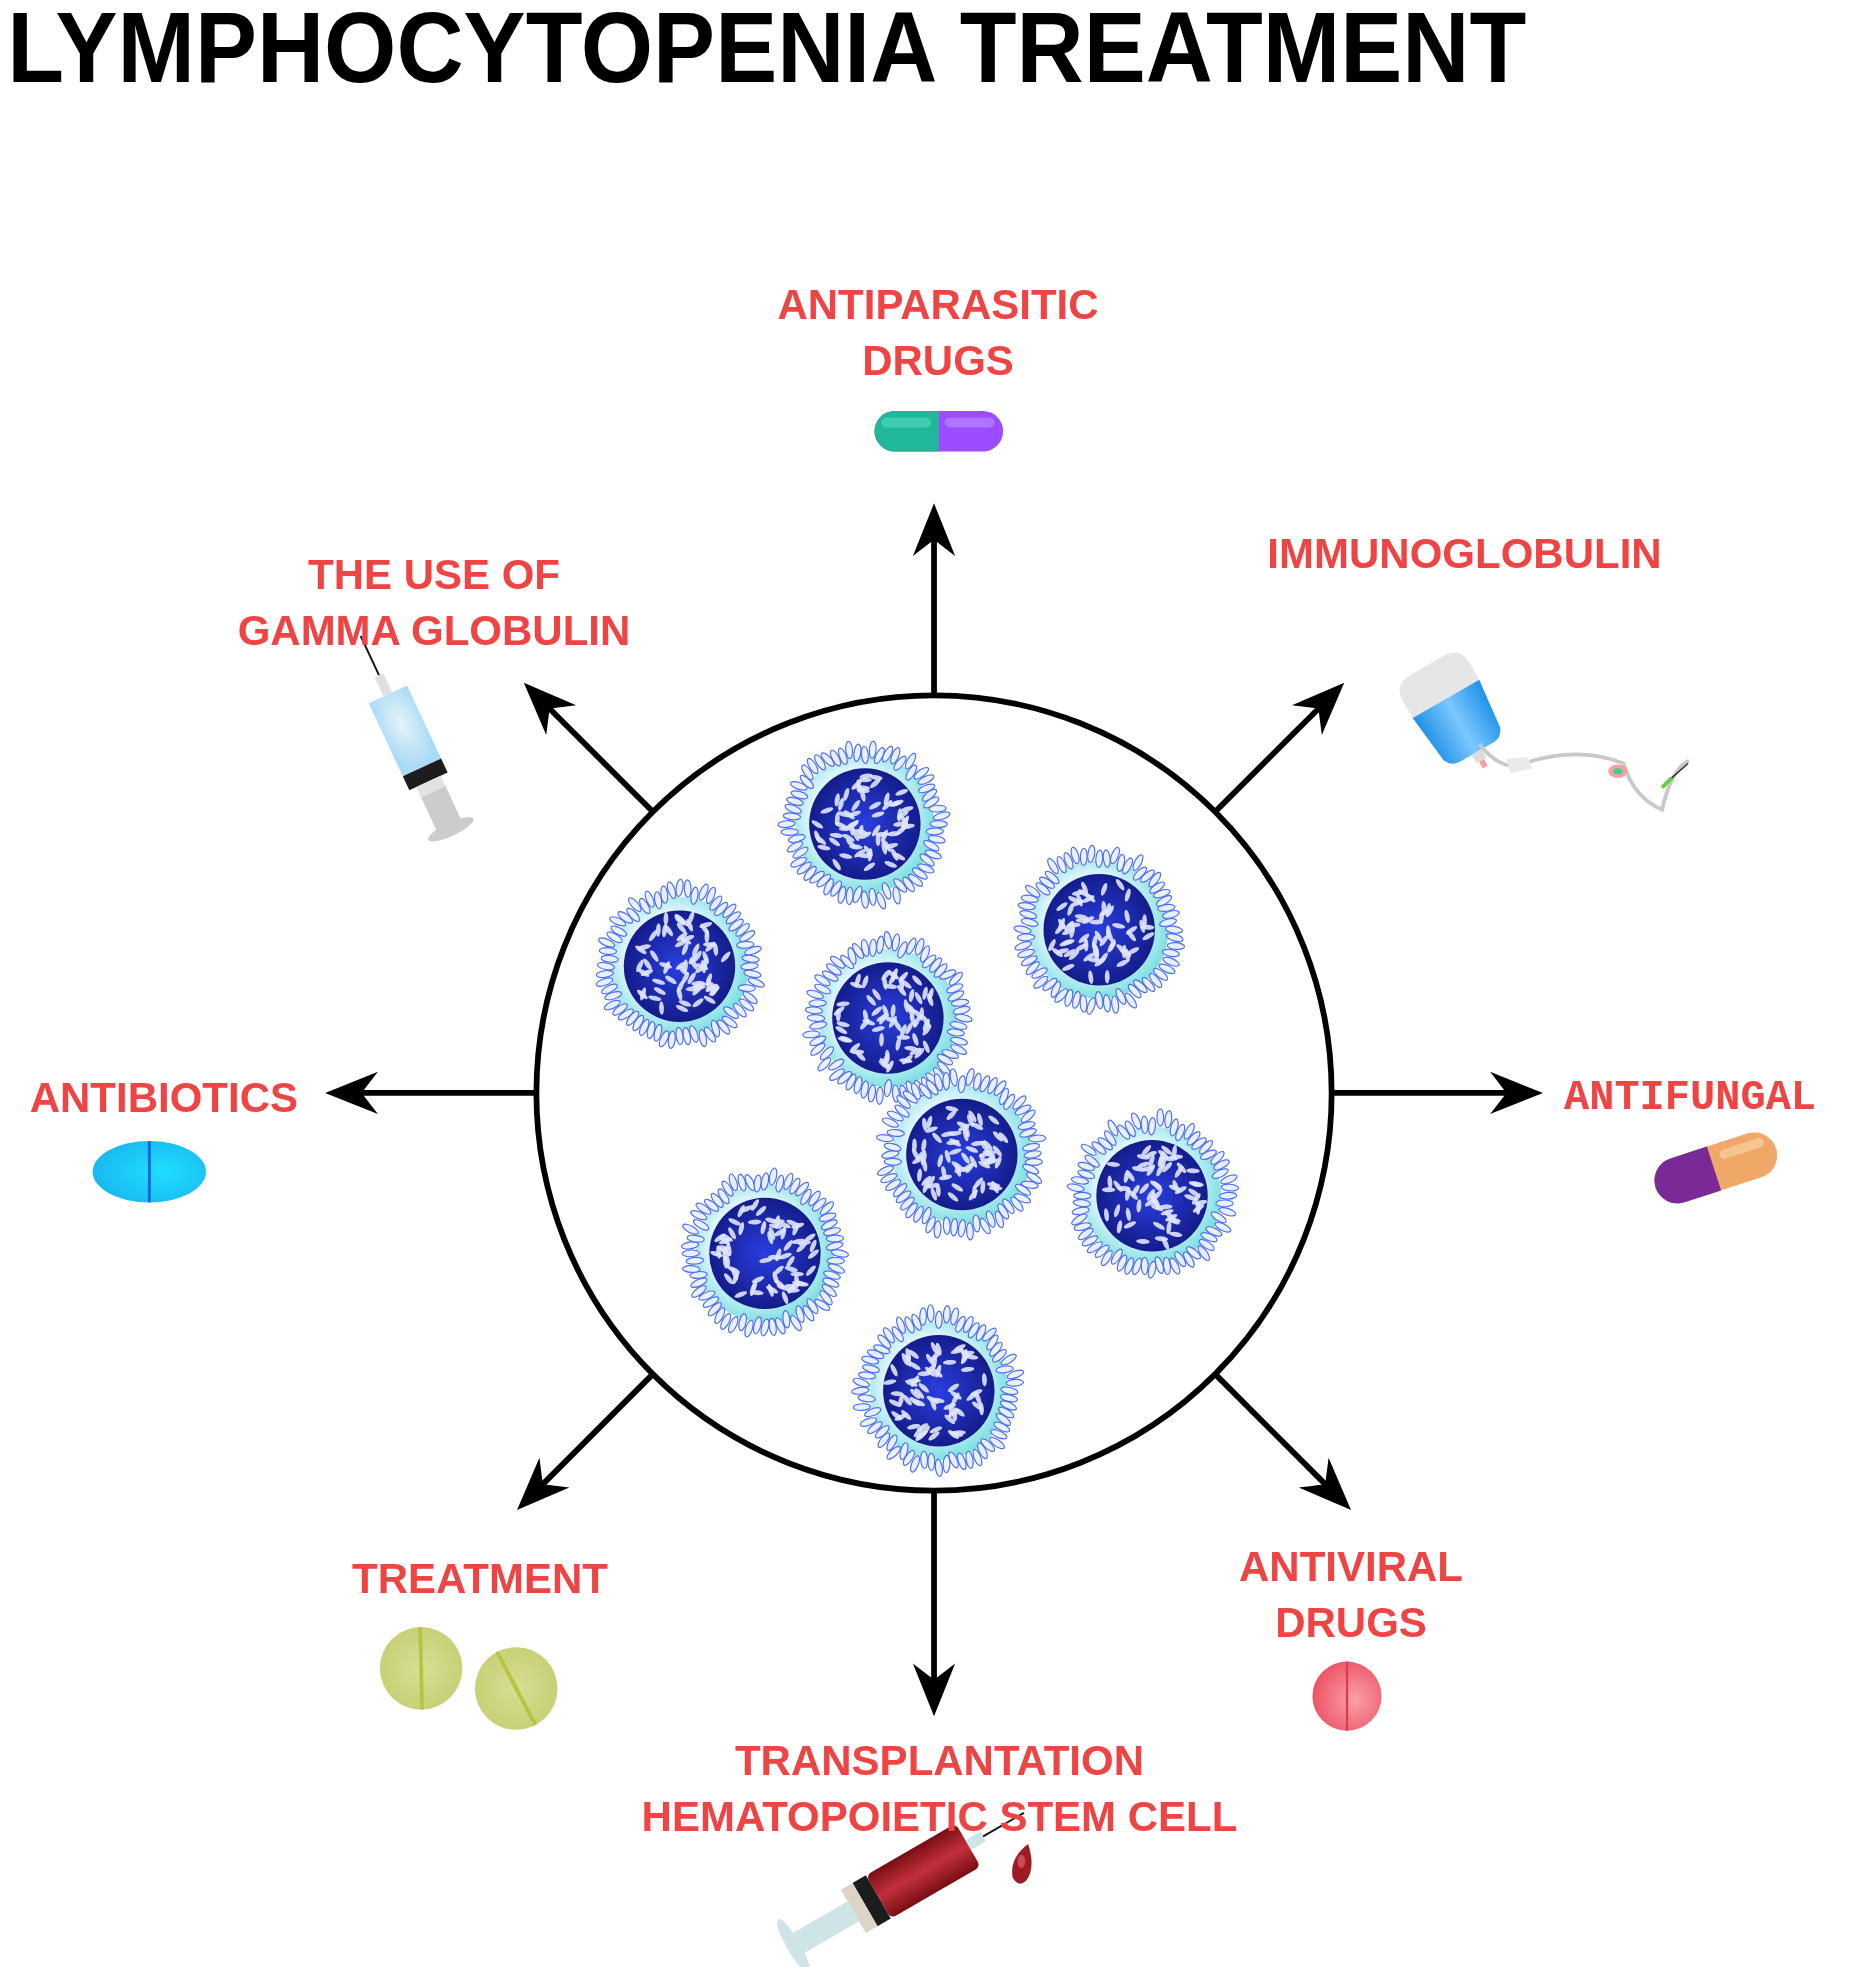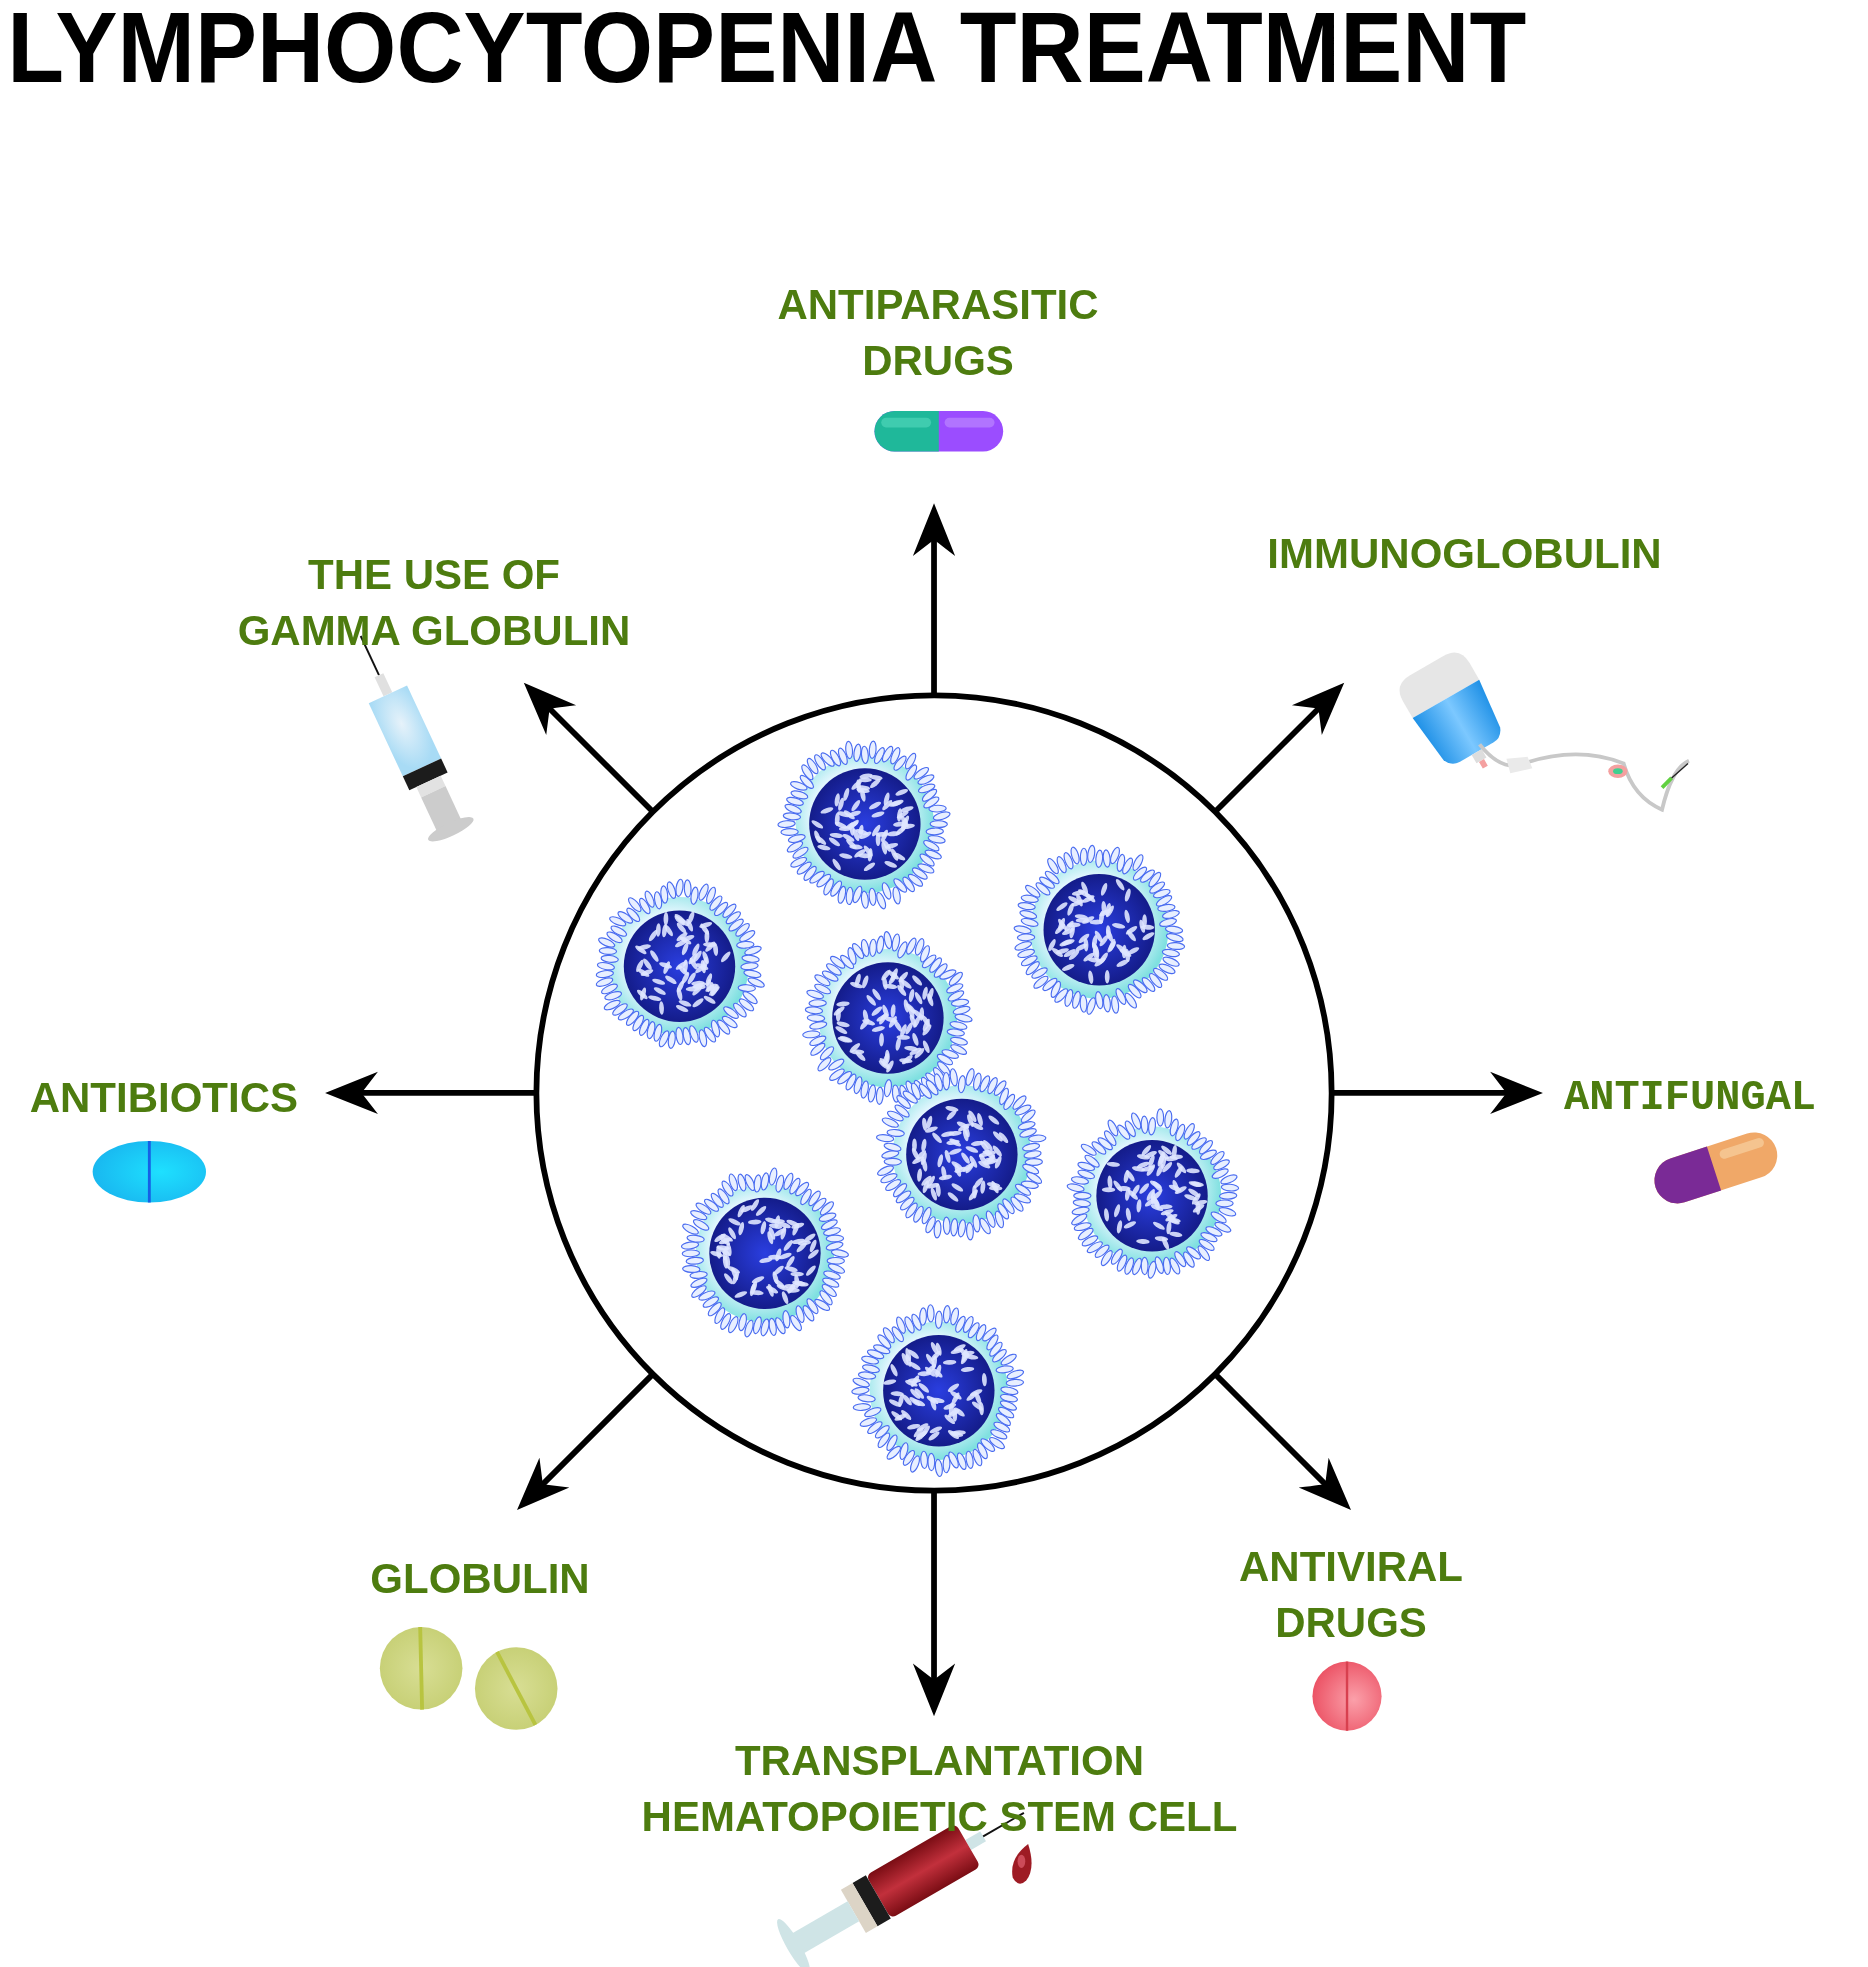--- a/index.html
+++ b/index.html
@@ -1,20 +1,20 @@
 <!DOCTYPE html>
 <html><head>
 <meta charset="utf-8">
 <style>
   html, body { margin:0; padding:0; background:#ffffff; }
   body { width:1869px; height:1967px; position:relative; overflow:hidden; font-family:"Liberation Sans", sans-serif; }
   .title { position:absolute; left:0; top:-7.7px; width:1869px; text-align:left; padding-left:7.7px; box-sizing:border-box;
            font-family:"Liberation Sans", sans-serif; font-weight:bold; font-size:100px; letter-spacing:0px; color:#000;
            transform:scaleX(0.93); transform-origin:0 0; white-space:nowrap; line-height:1.1; }
-  .label { position:absolute; font-weight:bold; font-size:42px; line-height:56px; color:#4d7c0f; text-align:center; white-space:nowrap; }
+  .label { position:absolute; font-weight:bold; font-size:42px; line-height:56px; color:#ef4444; text-align:center; white-space:nowrap; }
   .label span { display:block; }
   svg#diagram { position:absolute; left:0; top:0; }
 </style>
 </head>
 <body>
 
 <div class="title">LYMPHOCYTOPENIA TREATMENT</div>
 
 <svg id="diagram" width="1869" height="1967" viewBox="0 0 1945 2048">
   <defs>
@@ -1247,21 +1247,21 @@
 </div>
 <div class="label" style="left:1159px; top:1539px; width:384px;">
   <span>ANTIVIRAL</span>
   <span>DRUGS</span>
 </div>
 <div class="label" style="left:555px; top:1733px; width:769px;">
   <span>TRANSPLANTATION</span>
   <span>HEMATOPOIETIC STEM CELL</span>
 </div>
 <div class="label" style="left:288px; top:1551px; width:384px;">
-  <span>GLOBULIN</span>
+  <span>TREATMENT</span>
 </div>
 <div class="label" style="left:0px; top:1070px; width:298px; text-align:right;">
   <span>ANTIBIOTICS</span>
 </div>
 <div class="label" style="left:194px; top:547px; width:480px;">
   <span>THE USE OF</span>
   <span>GAMMA GLOBULIN</span>
 </div>
 
 

